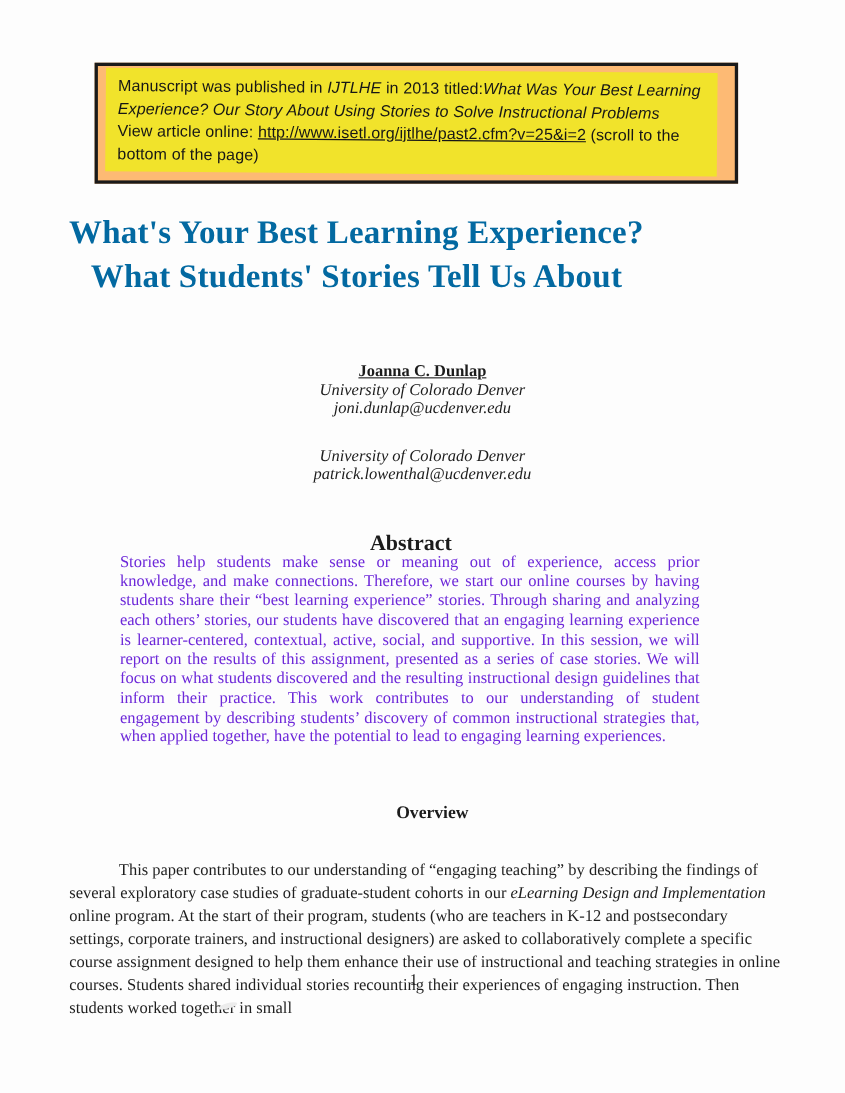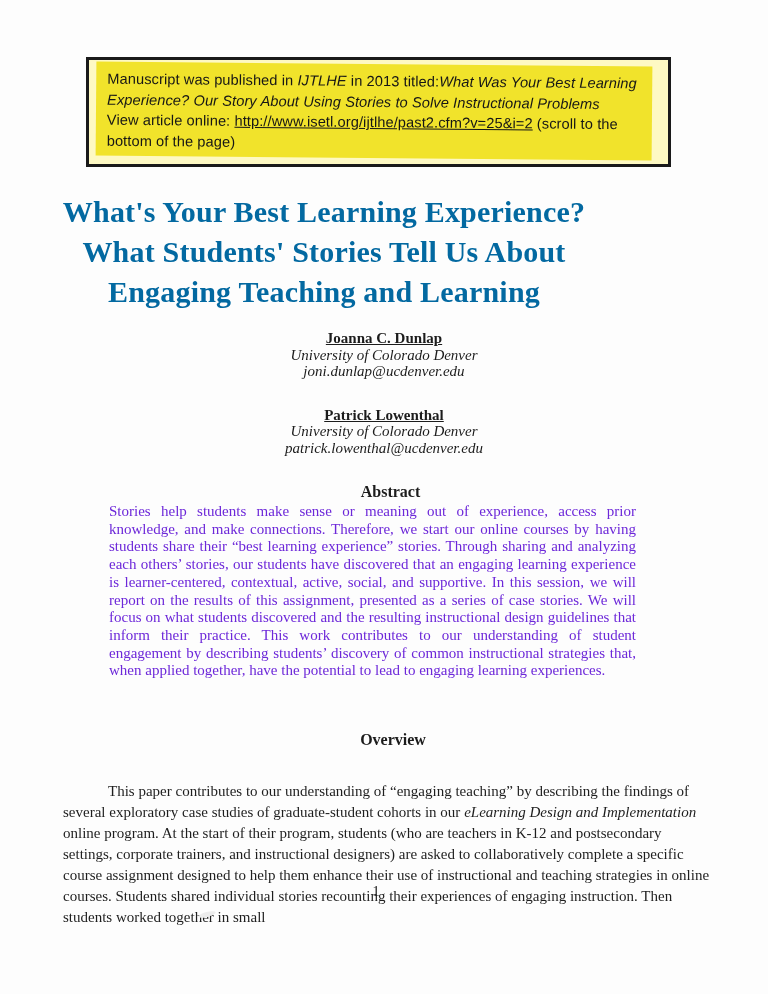--- a/index.html
+++ b/index.html
@@ -10,21 +10,21 @@
     color: #1c1c1c;
     font-family: "Liberation Serif", "DejaVu Serif", serif;
     overflow: hidden;
   }
 
   
   .note-frame {
     position: absolute; left: 86px; top: 57px;
     width: 579px; height: 104px;
     border: 3px solid #1a1a1a;
-    background: #fef9c3;
+    background: #fdba74;
   }
   .note-yellow {
     position: absolute; left: 7px; top: 4px; right: 16px; bottom: 6px;
     background: #f1e32b;
     transform: rotate(0.5deg);
     box-sizing: border-box;
     padding: 7px 10px 6px 11px;
     font-family: "Liberation Sans", "DejaVu Sans", sans-serif;
     font-size: 14.6px; line-height: 20.5px;
     color: #161616;
@@ -48,22 +48,22 @@
     position: absolute; left: 0; top: 330px; width: 768px;
     text-align: center;
     font-size: 15px; line-height: 16.5px;
   }
   .author-block { margin-bottom: 27px; }
   .author-name { font-weight: bold; text-decoration: underline; }
   .author-affiliation, .author-email { font-style: italic; }
 
   
   .abstract-heading {
-    position: absolute; left: 127px; top: 483px; width: 527px;
-    text-align: center; font-weight: bold; font-size: 16px;
+    position: absolute; left: 110px; top: 483px; width: 527px;
+    text-align: center; font-weight: bold; font-size: 20px;
   }
   .abstract-text {
     position: absolute; left: 109px; top: 503px; width: 527px;
     font-size: 15px; line-height: 17.7px;
     text-align: justify;
     color: #6d28d9;
   }
 
   
   .overview-heading {
@@ -98,31 +98,29 @@
 <div class="note-frame">
   <div class="note-yellow">
     <span>Manuscript was published in </span><span class="italic">IJTLHE</span><span> in 2013 titled:</span><span class="italic">What Was Your Best Learning Experience? Our Story About Using Stories to Solve Instructional Problems</span><br>
     <span>View article online: </span><span class="note-url">http://www.isetl.org/ijtlhe/past2.cfm?v=25&amp;i=2</span><span> (scroll to the bottom of the page)</span>
   </div>
 </div>
 
 <h1 class="paper-title" style="margin:0;">
   <div>What's Your Best Learning Experience?</div>
   <div>What Students' Stories Tell Us About</div>
-  <div>Engaging Teaching and Learning</div>
 </h1>
 
 <div class="authors">
   <div class="author-block">
     <div class="author-name">Joanna C. Dunlap</div>
     <div class="author-affiliation">University of Colorado Denver</div>
     <div class="author-email">joni.dunlap@ucdenver.edu</div>
   </div>
   <div class="author-block">
-    <div class="author-name">Patrick Lowenthal</div>
     <div class="author-affiliation">University of Colorado Denver</div>
     <div class="author-email">patrick.lowenthal@ucdenver.edu</div>
   </div>
 </div>
 
 <div class="abstract-heading">Abstract</div>
 <div class="abstract-text">Stories help students make sense or meaning out of experience, access prior knowledge, and make connections. Therefore, we start our online courses by having students share their “best learning experience” stories. Through sharing and analyzing each others’ stories, our students have discovered that an engaging learning experience is learner-centered, contextual, active, social, and supportive. In this session, we will report on the results of this assignment, presented as a series of case stories. We will focus on what students discovered and the resulting instructional design guidelines that inform their practice. This work contributes to our understanding of student engagement by describing students’ discovery of common instructional strategies that, when applied together, have the potential to lead to engaging learning experiences.</div>
 
 <div class="overview-heading">Overview</div>
 <div class="overview-text">

